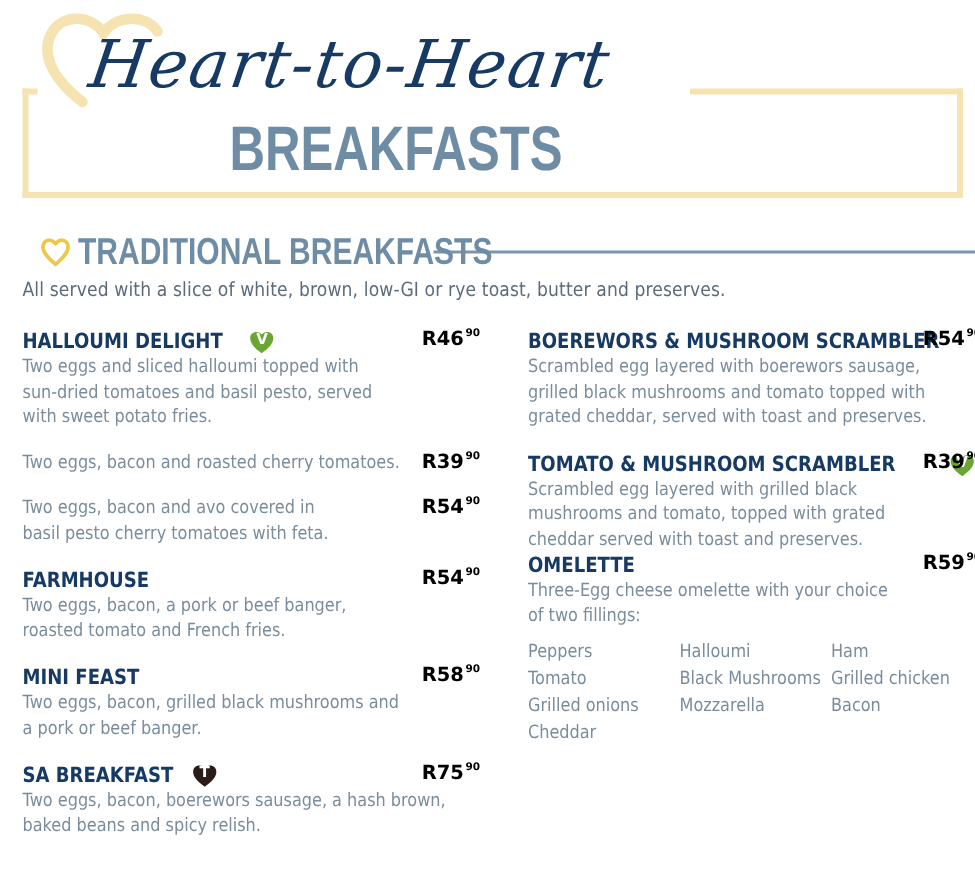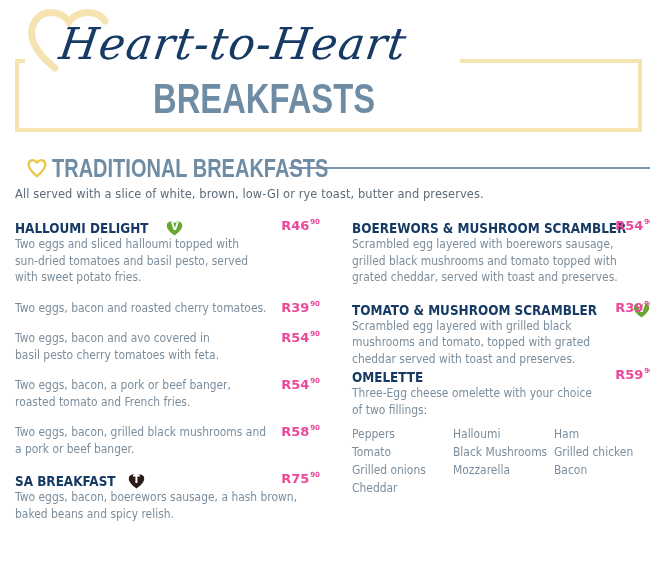--- a/index.html
+++ b/index.html
@@ -52,21 +52,21 @@
       white-space: nowrap; transform: scaleX(0.86); transform-origin: left center;
     }
     .badge { width: 17px; height: 16px; margin-left: -4px; position: relative; display: inline-block; }
     .badge svg { position: absolute; left: 0; top: 0; }
     .badge span {
       position: absolute; left: 0; top: 1px; width: 17px; text-align: center;
       font-family: "DejaVu Sans", sans-serif; font-weight: bold; font-size: 10px; color: #fff;
     }
     .price {
       position: absolute; right: 0; top: 0; font-family: "DejaVu Sans", sans-serif; font-weight: bold;
-      font-size: 13px; color: #ec4899; white-space: nowrap;
+      font-size: 13px; color: #000000; white-space: nowrap;
     }
     .price sup { font-size: 7px; vertical-align: 6px; margin-left: 1px; }
     .item-desc {
       font-family: "DejaVu Sans", sans-serif; font-size: 12.2px; line-height: 16.5px; color: #7b8d9c;
       transform: scaleX(0.88); transform-origin: left top; width: 340px;
     }
     .fillings { display: grid; grid-template-columns: 101px 101px 101px; margin-top: 7px; }
     .filling {
       font-family: "DejaVu Sans", sans-serif; font-size: 12.2px; line-height: 18px; color: #7b8d9c;
       white-space: nowrap; transform: scaleX(0.88); transform-origin: left top;
@@ -114,25 +114,31 @@
     <div class="item" style="margin-bottom: 14px;">
       <div class="price"><span>R39</span><sup>90</sup></div>
       <div class="item-desc">Two eggs, bacon and roasted cherry tomatoes.</div>
     </div>
     <div class="item" style="margin-bottom: 14px;">
       <div class="price"><span>R54</span><sup>90</sup></div>
       <div class="item-desc">Two eggs, bacon and avo covered in</div>
       <div class="item-desc">basil pesto cherry tomatoes with feta.</div>
     </div>
     <div class="item" style="margin-bottom: 14px;">
+      <div class="item-head">
+        <span class="item-name">FARMHOUSE</span>
+      </div>
       <div class="price"><span>R54</span><sup>90</sup></div>
       <div class="item-desc">Two eggs, bacon, a pork or beef banger,</div>
       <div class="item-desc">roasted tomato and French fries.</div>
     </div>
     <div class="item" style="margin-bottom: 14px;">
+      <div class="item-head">
+        <span class="item-name">MINI FEAST</span>
+      </div>
       <div class="price"><span>R58</span><sup>90</sup></div>
       <div class="item-desc">Two eggs, bacon, grilled black mushrooms and</div>
       <div class="item-desc">a pork or beef banger.</div>
     </div>
     <div class="item" style="margin-bottom: 14px;">
       <div class="item-head">
         <span class="item-name">SA BREAKFAST</span>
         <span class="badge">
           <svg width="17" height="16" viewBox="0 0 17 16">
             <path d="M8.5 15.5 C 3 11.5, 0.5 8.5, 0.8 5 C 1.1 1.5, 5.5 0, 8.5 3 C 11.5 0, 15.9 1.5, 16.2 5 C 16.5 8.5, 14 11.5, 8.5 15.5 Z" fill="#2b1c17"></path>

